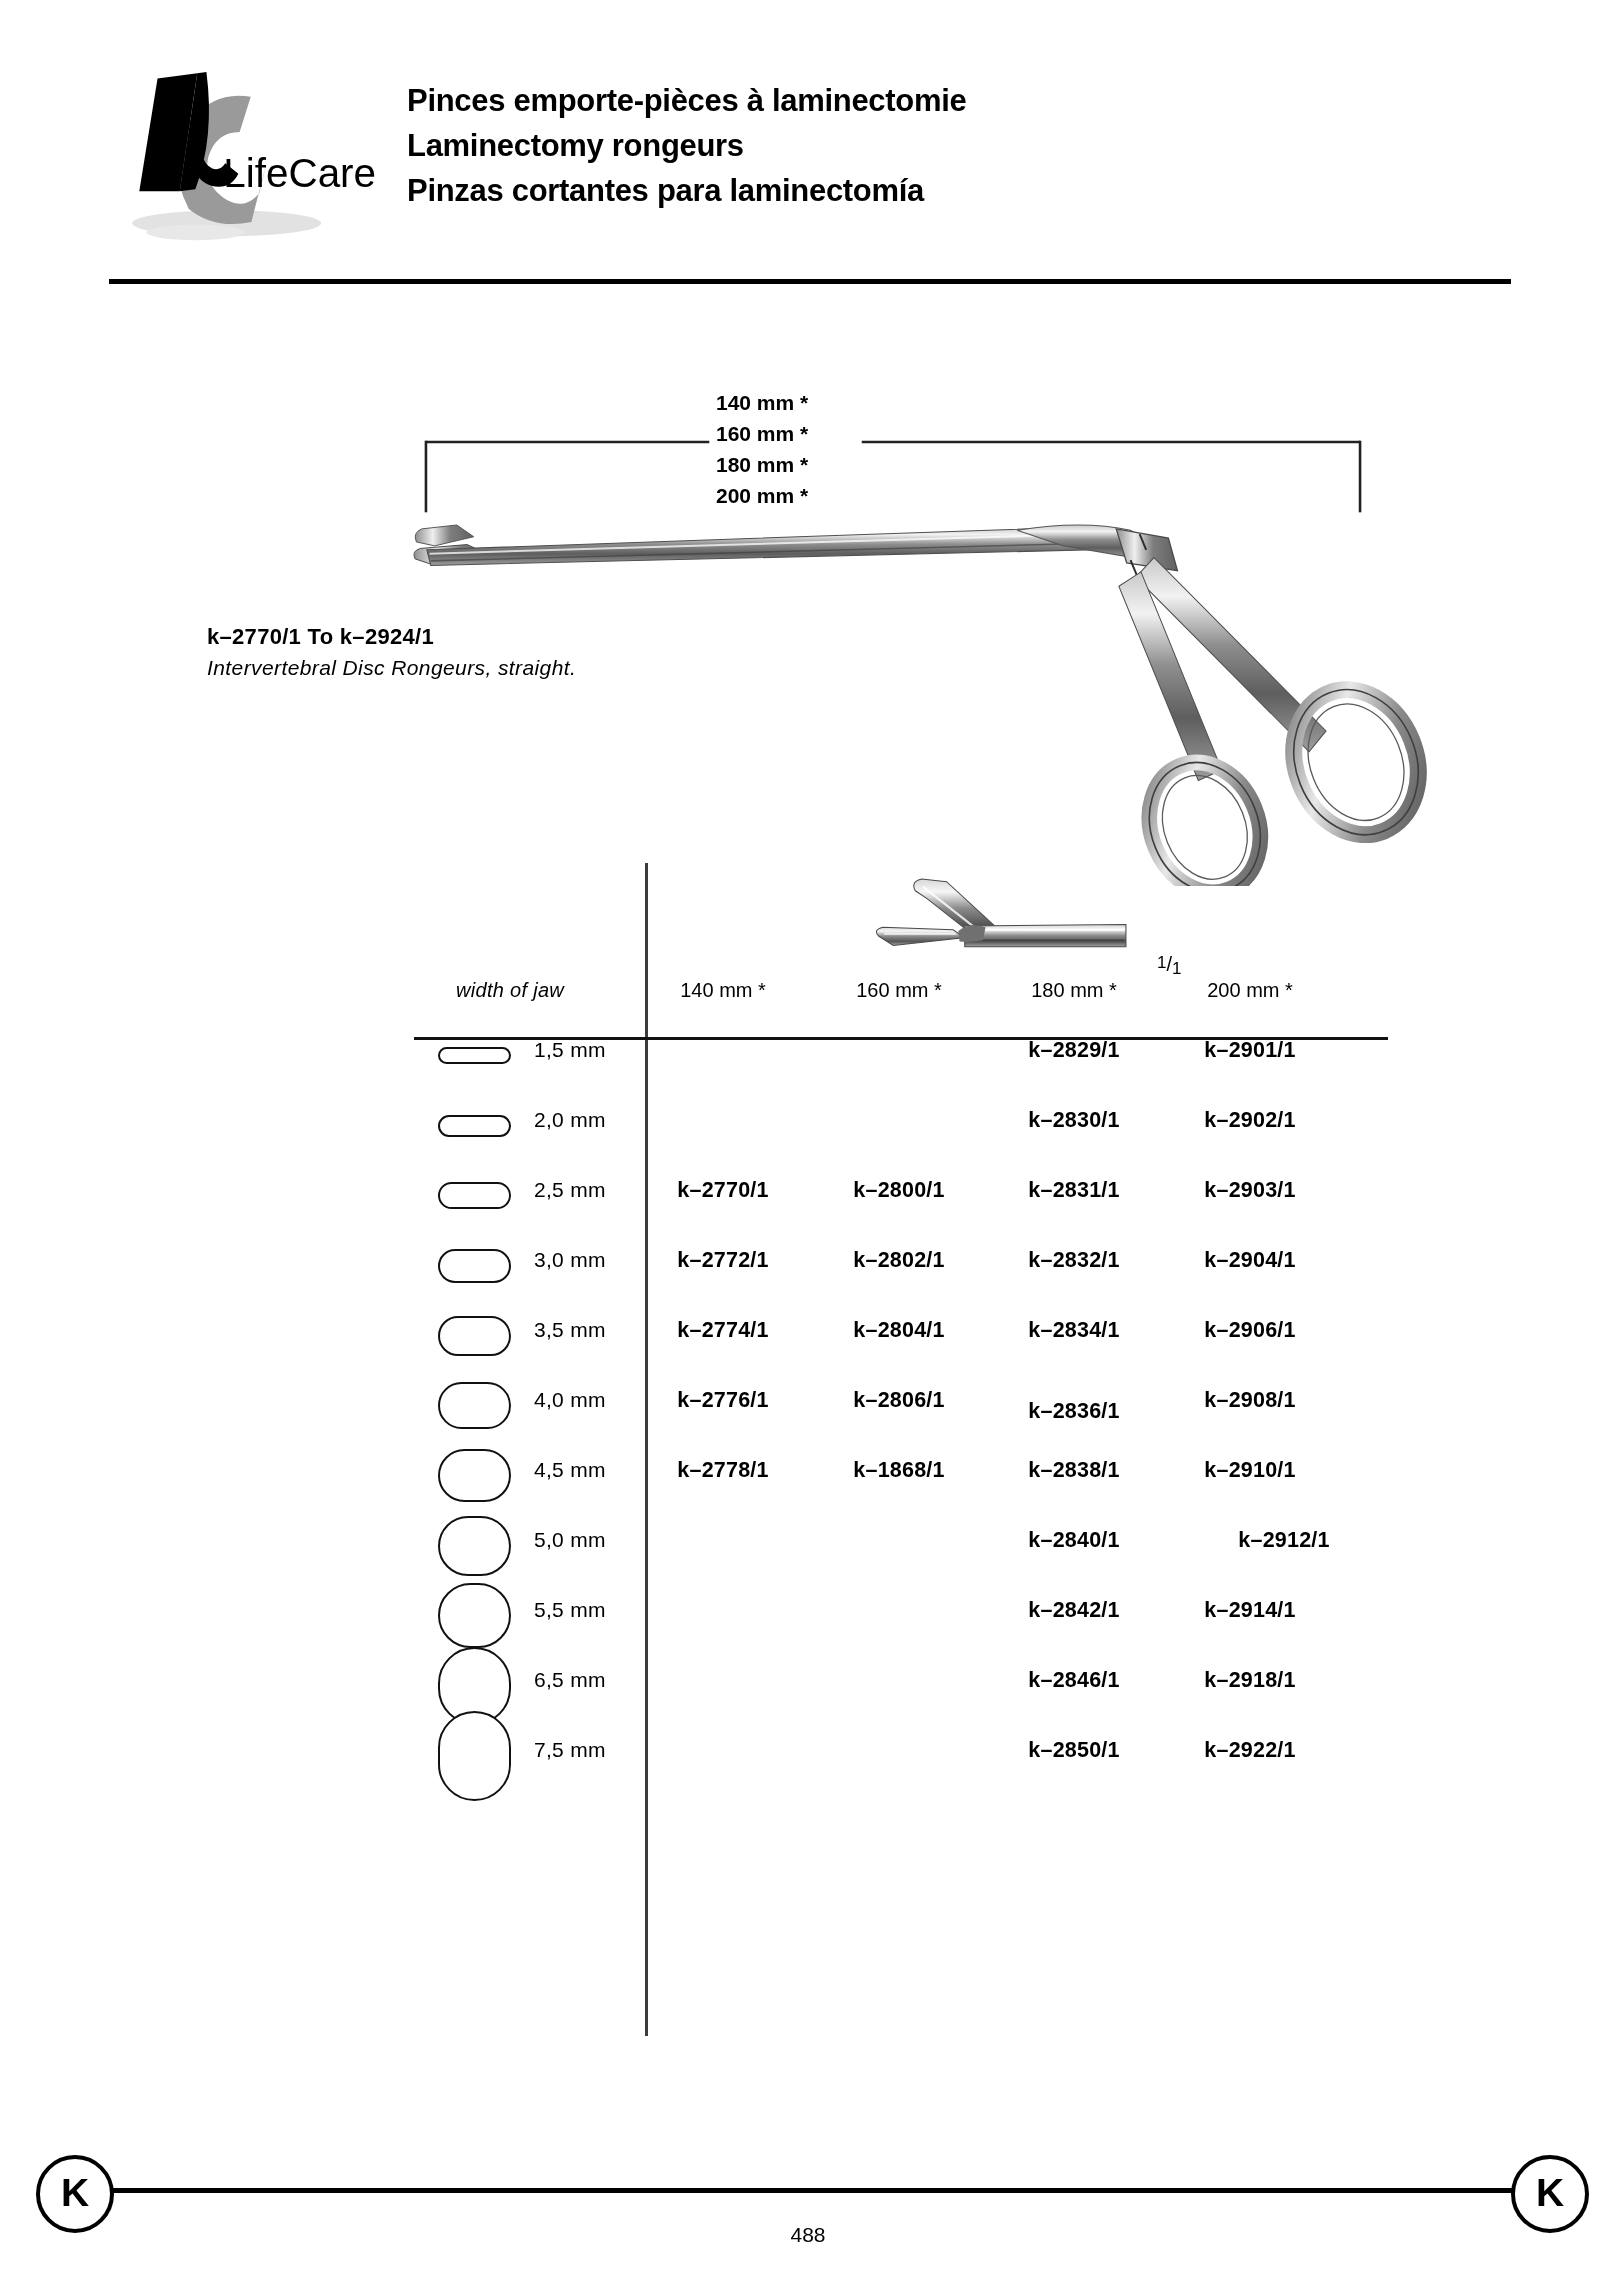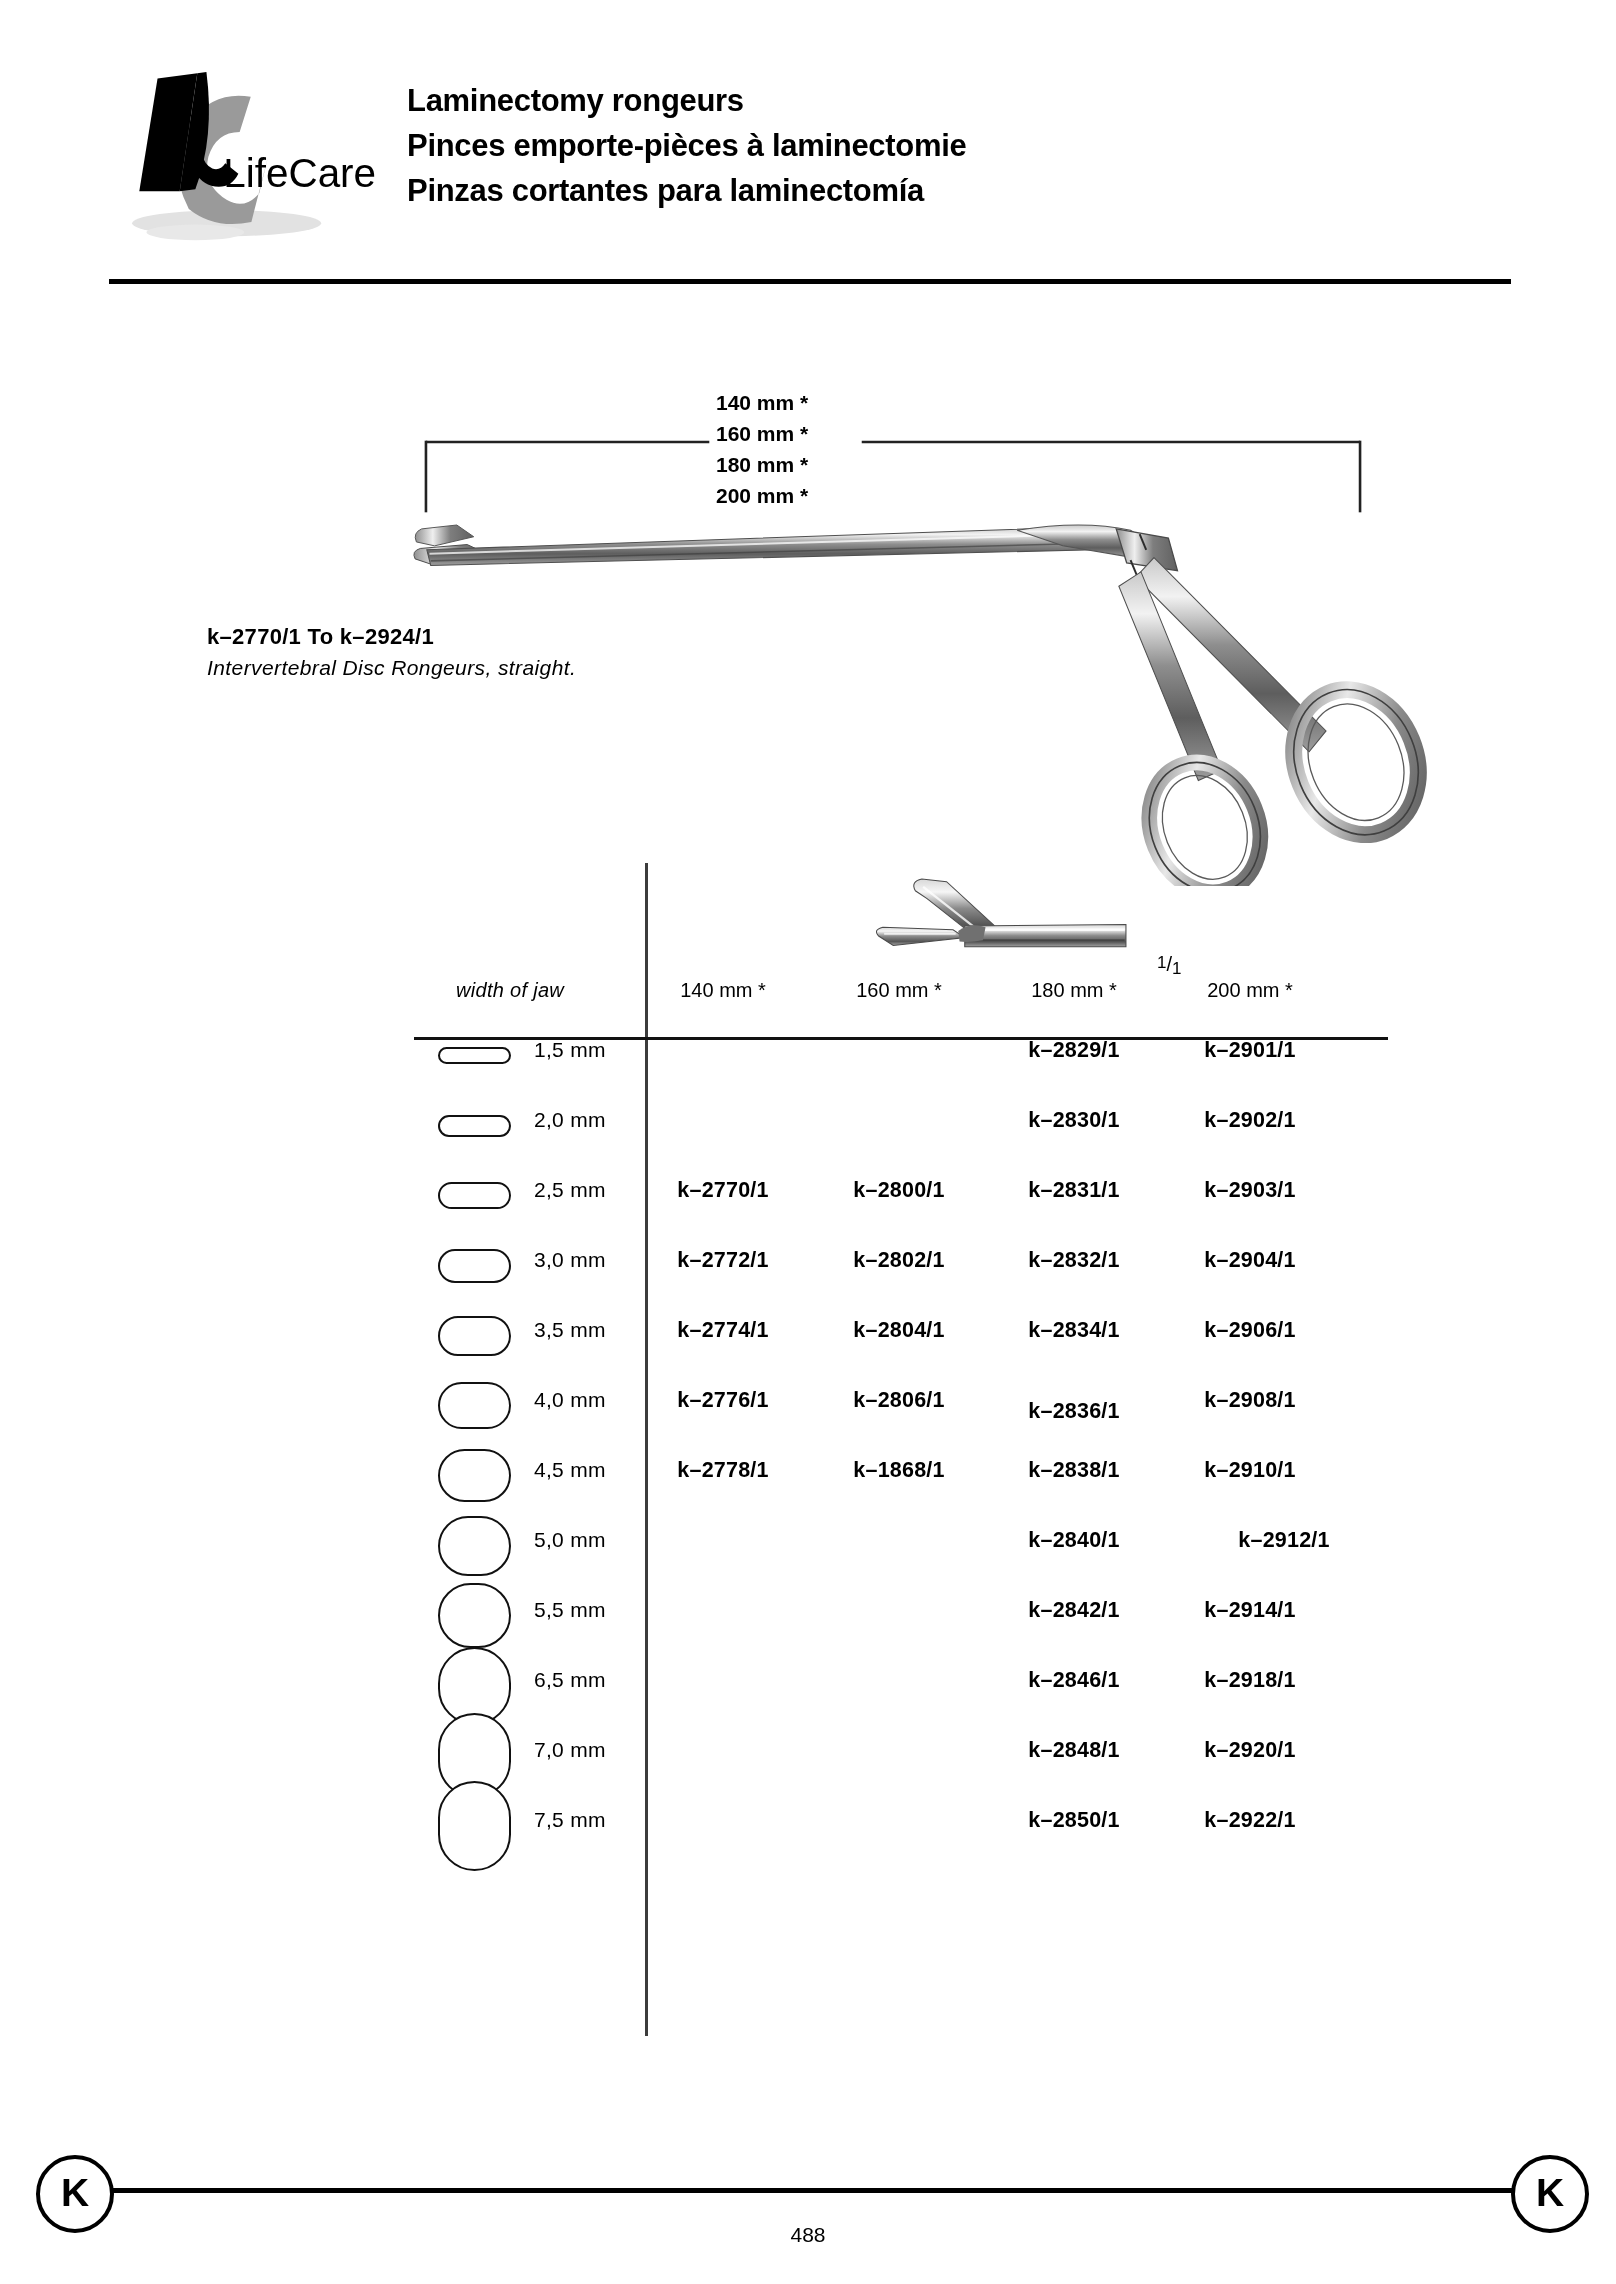--- a/index.html
+++ b/index.html
@@ -240,22 +240,22 @@
     <ellipse cx="120" cy="266" rx="75" ry="12" fill="#e8e8e8"></ellipse>
     <path d="M110 230 Q 70 150 112 95 Q 150 48 205 58 L 188 112 Q 152 112 140 150 Q 130 192 168 216 Q 196 232 218 206 L 232 148 L 206 250 Q 150 262 110 230 Z" fill="#9a9a9a"></path>
     <path d="M34 203 L 62 30 L 123 22 L 96 203 Z" fill="#000000"></path>
     <path d="M96 203 L 123 22 L 137 20 Q 150 120 120 200 Z" fill="#000000"></path>
     <path d="M118 172 Q 132 196 156 196 Q 176 196 186 176 L 166 160 Q 158 172 146 168 Q 134 162 130 146 Z" fill="#000000"></path>
     <text x="163" y="196" font-family="&quot;Liberation Sans&quot;, sans-serif" font-size="62" fill="#000000">LifeCare</text>
   </svg>
 </div>
 
 <div id="header-titles">
+  <div class="title-line">Pinces emporte-pièces à laminectomie</div>
   <div class="title-line">Laminectomy rongeurs</div>
-  <div class="title-line">Pinces emporte-pièces à laminectomie</div>
   <div class="title-line">Pinzas cortantes para laminectomía</div>
 </div>
 
 <div id="header-rule"></div>
 
 <div id="dim-bracket">
   <svg width="938" height="77" viewBox="0 0 1440 118" xmlns="http://www.w3.org/2000/svg">
     <line x1="3" y1="4" x2="3" y2="114" stroke="#222" stroke-width="4"></line>
     <line x1="1437" y1="4" x2="1437" y2="114" stroke="#222" stroke-width="4"></line>
     <line x1="3" y1="6" x2="438" y2="6" stroke="#222" stroke-width="4"></line>
@@ -457,28 +457,20 @@
       <div class="trow">
         <div class="jaw-icon-wrap">
           <div class="jaw-icon" style="width: 73px; height: 78px; top: -1.3px; border-radius: 39px;"></div>
         </div>
         <div class="jaw-label" style="top: 19.5px;">6,5 mm</div>
         <div class="cell-code" style="left: 566px; width: 156px; top: 19.5px;">k–2846/1</div>
         <div class="cell-code" style="left: 742px; width: 156px; top: 19.5px;">k–2918/1</div>
       </div>
       <div class="trow">
         <div class="jaw-icon-wrap">
-          <div class="jaw-icon" style="width: 73px; height: 85px; top: -4.6px; border-radius: 42px;"></div>
-        </div>
-        <div class="jaw-label" style="top: 19.5px;">7,0 mm</div>
-        <div class="cell-code" style="left: 566px; width: 156px; top: 19.5px;">k–2848/1</div>
-        <div class="cell-code" style="left: 742px; width: 156px; top: 19.5px;">k–2920/1</div>
-      </div>
-      <div class="trow">
-        <div class="jaw-icon-wrap">
           <div class="jaw-icon" style="width: 73px; height: 90px; top: -7.2px; border-radius: 45px;"></div>
         </div>
         <div class="jaw-label" style="top: 19.5px;">7,5 mm</div>
         <div class="cell-code" style="left: 566px; width: 156px; top: 19.5px;">k–2850/1</div>
         <div class="cell-code" style="left: 742px; width: 156px; top: 19.5px;">k–2922/1</div>
       </div>
     </div>
 </div>
 
 <div id="footer-rule"></div>

